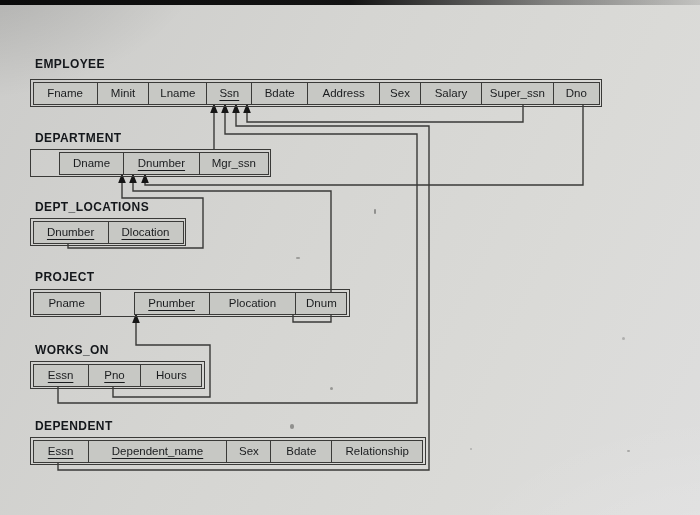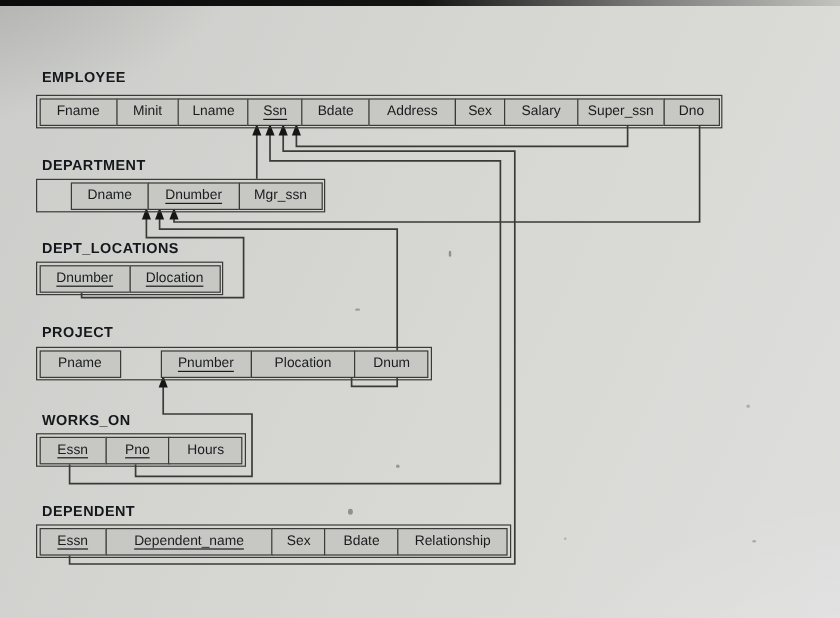--- a/index.html
+++ b/index.html
@@ -97,21 +97,21 @@
       <div class="tbl-label" style="left: 35px; top: 200px;">DEPT_LOCATIONS</div>
       <div class="tbl-row" style="left: 30px; top: 218px;">
         <div class="cell key" style="width: 76px;">Dnumber</div>
         <div class="cell key" style="width: 76px;">Dlocation</div>
       </div>
       <div class="tbl-label" style="left: 35px; top: 270px;">PROJECT</div>
       <div class="tbl-row" style="left: 30px; top: 289px;">
         <div class="cell" style="width: 68px;">Pname</div>
         <div class="cell key" style="width: 76px; margin-left: 33px;">Pnumber</div>
         <div class="cell" style="width: 88px;">Plocation</div>
-        <div class="cell" style="width: 62px;">Dnum</div>
+        <div class="cell" style="width: 52px;">Dnum</div>
       </div>
       <div class="tbl-label" style="left: 35px; top: 343px;">WORKS_ON</div>
       <div class="tbl-row" style="left: 30px; top: 361px;">
         <div class="cell key" style="width: 56px;">Essn</div>
         <div class="cell key" style="width: 54px; text-align: right;">Pno</div>
         <div class="cell" style="width: 62px;">Hours</div>
       </div>
       <div class="tbl-label" style="left: 35px; top: 419px;">DEPENDENT</div>
       <div class="tbl-row" style="left: 30px; top: 437px;">
         <div class="cell key" style="width: 56px;">Essn</div>

